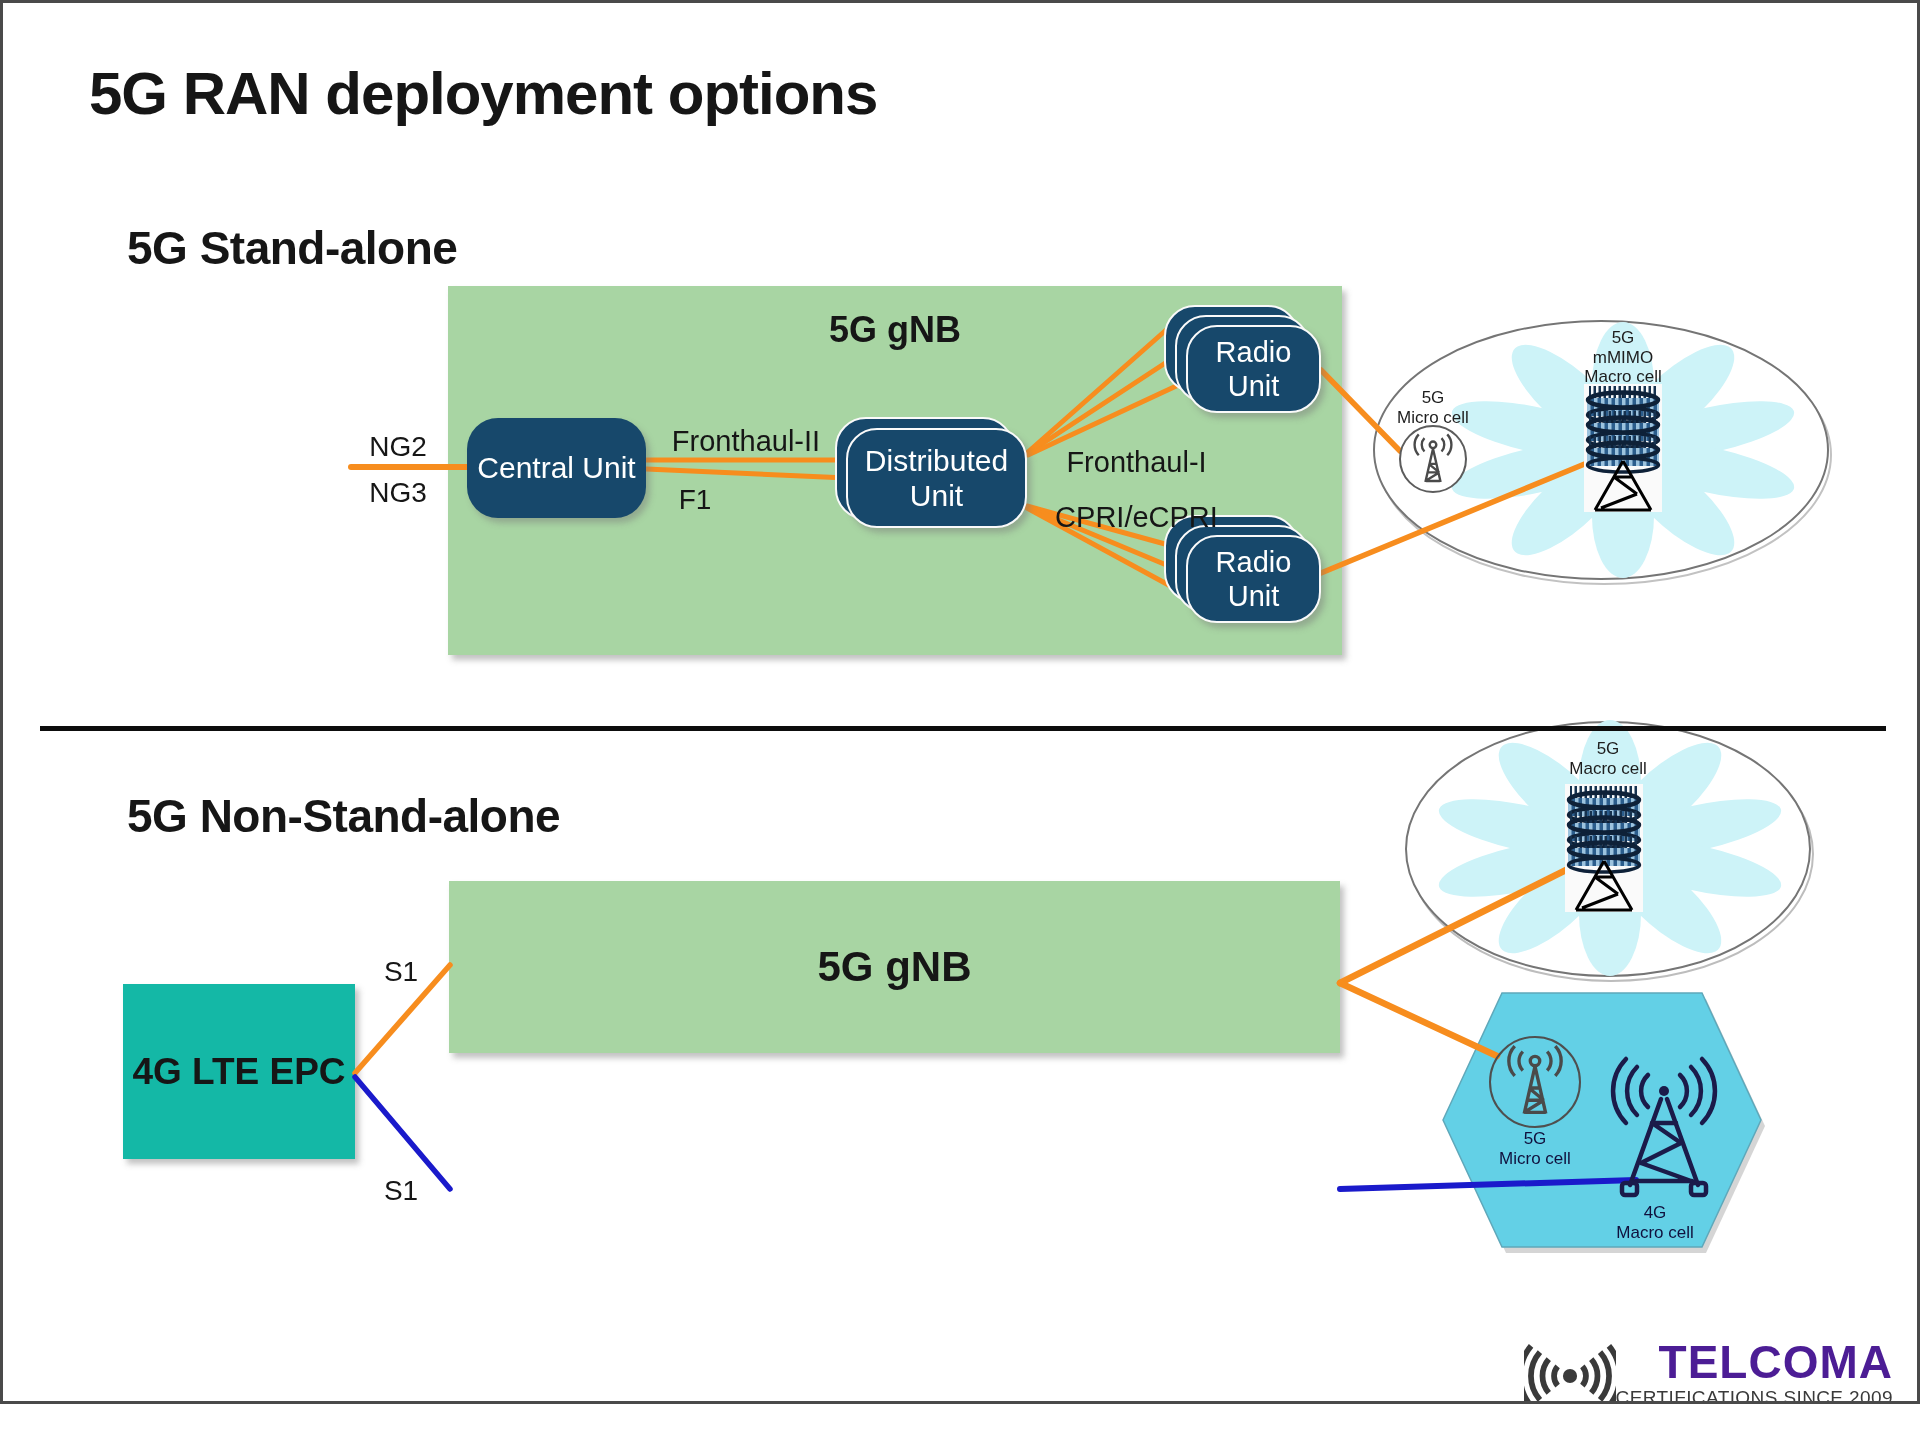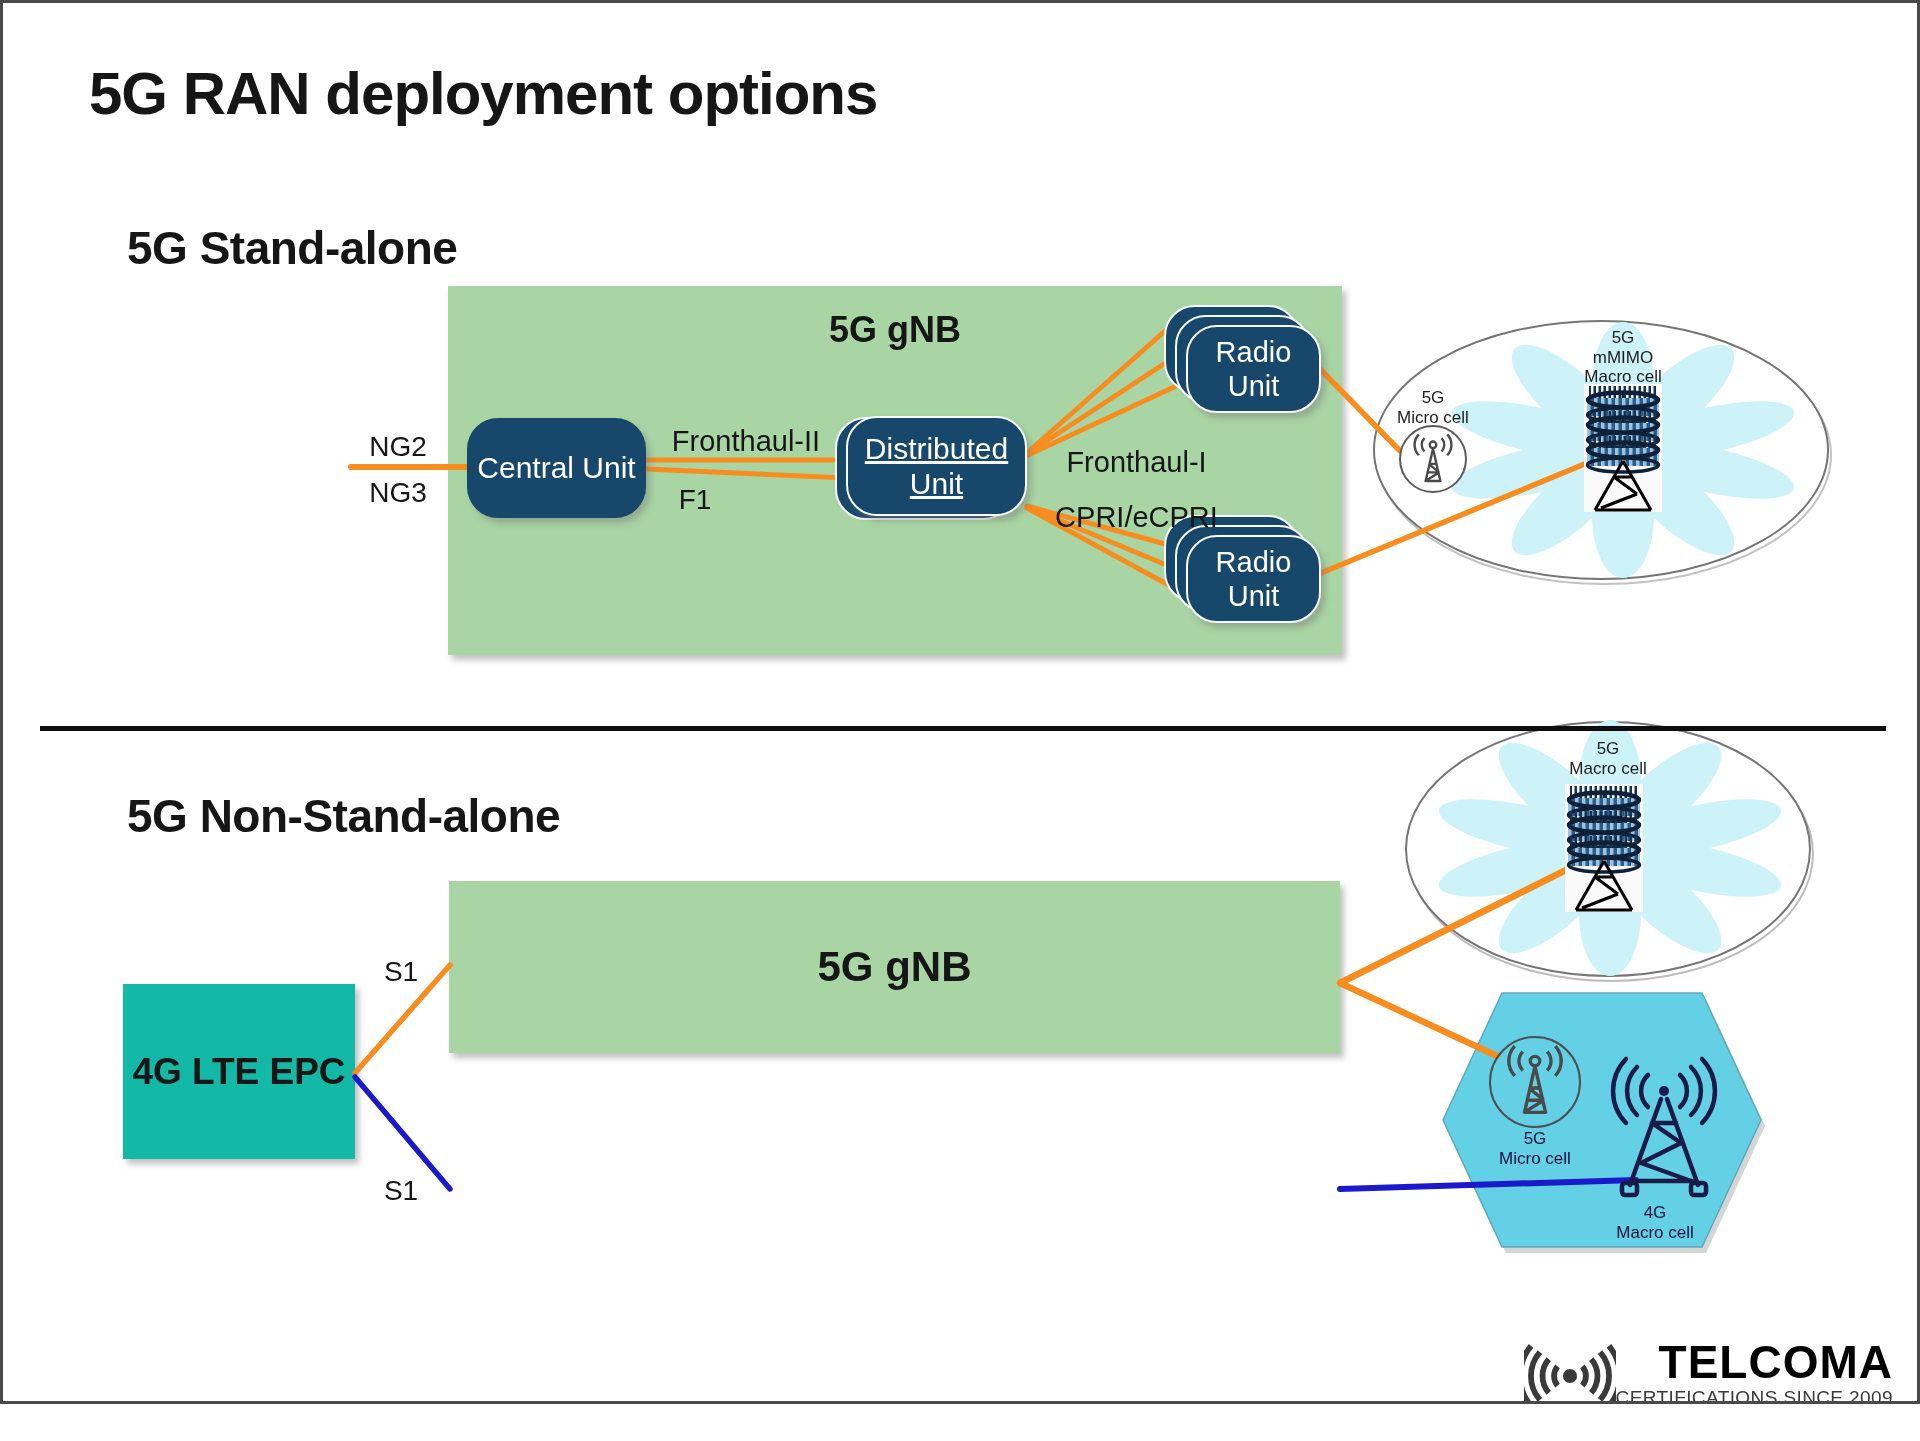--- a/index.html
+++ b/index.html
@@ -23,21 +23,21 @@
       font-size:36px;font-weight:700;z-index:2;}
 
   .node-label{display:flex;align-items:center;justify-content:center;text-align:center;}
   #core-box{left:120px;top:390px;width:228px;height:150px;z-index:1;font-size:40px;font-weight:700;}
   #epc-box{left:120px;top:981px;width:232px;height:175px;z-index:1;font-size:37px;font-weight:700;}
 
   .unit-box{z-index:6;display:flex;align-items:center;justify-content:center;text-align:center;
       font-size:30px;font-weight:500;line-height:1.18;border:2px solid #fafafa;box-sizing:border-box;}
   #central-unit{left:464px;top:415px;width:179px;height:100px;border:none;}
   #du-back{left:832px;top:414px;width:179px;height:103px;z-index:5;}
-  #du-front{left:843px;top:413px;width:181px;height:100px;text-decoration:underline;}
+  #du-front{left:843px;top:425px;width:181px;height:100px;}
   .ru{width:135px;height:88px;font-size:29px;}
   #ru-t-b2{left:1161px;top:302px;z-index:4;} #ru-t-b1{left:1172px;top:312px;z-index:5;}
   #ru-t-f {left:1183px;top:322px;}
   #ru-b-b2{left:1161px;top:512px;z-index:4;} #ru-b-b1{left:1172px;top:522px;z-index:5;}
   #ru-b-f {left:1183px;top:532px;}
 
   .conn-label{font-size:28px;text-align:center;z-index:7;}
   #lbl-ng2{left:345px;top:428px;width:100px;}
   #lbl-ng3{left:345px;top:474px;width:100px;}
   #lbl-fh2{left:643px;top:422px;width:200px;font-size:29px;}
@@ -59,21 +59,21 @@
   .bar{z-index:1;display:flex;align-items:center;justify-content:center;
        font-size:42px;font-weight:700;}
   #gnb-bar{left:446px;top:878px;width:891px;height:172px;}
   #enb-bar{left:446px;top:1108px;width:891px;height:170px;}
 
   svg.layer{position:absolute;left:0;top:0;pointer-events:none;}
   #bg-cells{z-index:1;} #connectors{z-index:3;} #fg-cells{z-index:6;}
 
   #logo{right:24px;top:1336px;display:flex;align-items:flex-start;z-index:8;}
   #logo-texts{display:flex;flex-direction:column;align-items:flex-end;}
-  #logo-name{font-size:46px;font-weight:700;color:#000000;letter-spacing:1px;line-height:1.0;}
+  #logo-name{font-size:46px;font-weight:700;color:#4c1d95;letter-spacing:1px;line-height:1.0;}
   #logo-tagline{font-size:19px;font-weight:400;color:#3a3a3a;letter-spacing:0.4px;margin-top:2px;}
 </style>
 </head>
 <body>
 
 <div id="stage">
 
   <svg id="bg-cells" class="layer" width="1920" height="1441" viewBox="0 0 1920 1441">
     <defs>
       <g id="petals">

